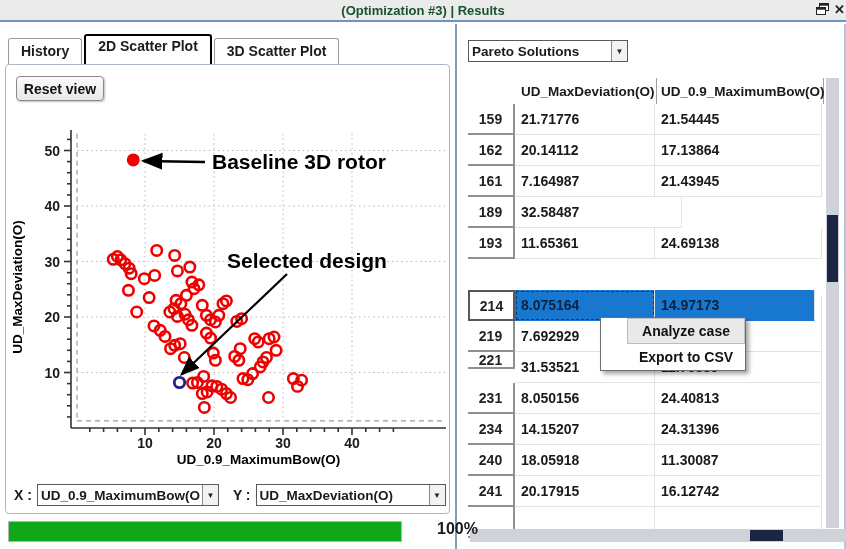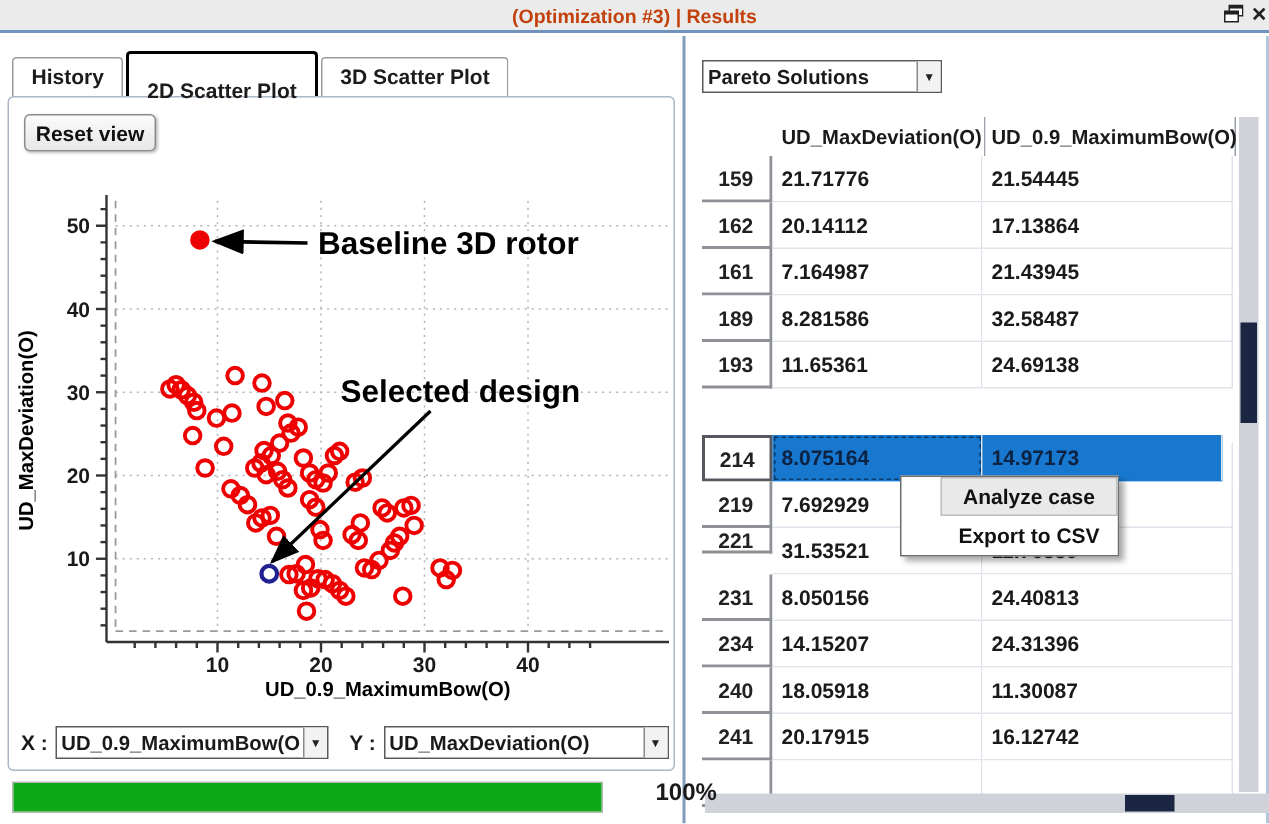--- a/index.html
+++ b/index.html
@@ -8,36 +8,36 @@
     font-family:"Liberation Sans", sans-serif;
     background:#ffffff; position:relative; overflow:hidden;
     font-weight:700; color:#1a1a1a;
   }
   
   .titlebar{
     position:absolute; left:0; top:0; width:846px; height:22px;
     background:#ebebeb; border-bottom:2px solid #6f93bd;
     display:flex; align-items:center; justify-content:center;
   }
-  .title-text{ font-size:13px; color:#c2410c; }
+  .title-text{ font-size:13px; color:#14532d; }
   .win-icons{ position:absolute; right:2px; top:3px; display:flex; gap:5px; align-items:center;}
   .float-ic{ width:13px; height:13px; }
   .close-ic{ font-size:13px; color:#222; width:10px; line-height:13px; }
   
   .divider{ position:absolute; left:455px; top:24px; width:2px; height:525px; background:#7f9db9; }
   .right-edge{ position:absolute; right:0; top:24px; width:2px; height:525px; background:#b6c6da; }
   
   .tabs{ position:absolute; left:8px; top:36px; display:flex; align-items:flex-end; height:28px; z-index:3;}
   .tab{
     border:1px solid #9a9a9a; border-bottom:none; background:#ffffff;
     padding:4px 12px 5px 12px; font-size:14px; color:#1c1c1c;
     border-radius:3px 3px 0 0; margin-right:2px; height:26px;
   }
   .tab.active{
-    border:2px solid #000; border-bottom:none; height:30px; padding-top:16px;
+    border:2px solid #000; border-bottom:none; height:30px; padding-top:2px;
     position:relative; z-index:4; background:#fff;
   }
   .content-box{
     position:absolute; left:5px; top:64px; width:445px; height:450px;
     border:1px solid #aab6c6; border-radius:4px; background:#fff; z-index:1;
   }
   .reset-btn{
     position:absolute; left:16px; top:76px; width:88px; height:25px;
     border:1px solid #8a8a8a; border-radius:4px;
     background:linear-gradient(#fbfbfb,#e7e7e7);
@@ -343,21 +343,20 @@
       <div class="val-cell first" style="width: 140px; height: 31px;">20.14112</div>
       <div class="val-cell" style="width: 167px; height: 31px;">17.13864</div>
     </div>
     <div class="row-cells" style="left: 8px; top: 88px; height: 31px;">
       <div class="idx-cell" style="height: 31px;">161</div>
       <div class="val-cell first" style="width: 140px; height: 31px;">7.164987</div>
       <div class="val-cell" style="width: 167px; height: 31px;">21.43945</div>
     </div>
     <div class="row-cells" style="left: 8px; top: 119px; height: 31px;">
       <div class="idx-cell" style="height: 31px;">189</div>
-      <div class="val-cell first" style="width: 140px; height: 31px;">8.281586</div>
       <div class="val-cell" style="width: 167px; height: 31px;">32.58487</div>
     </div>
     <div class="row-cells" style="left: 8px; top: 150px; height: 31px;">
       <div class="idx-cell" style="height: 31px;">193</div>
       <div class="val-cell first" style="width: 140px; height: 31px;">11.65361</div>
       <div class="val-cell" style="width: 167px; height: 31px;">24.69138</div>
     </div>
     <div class="row-cells" style="left: 8px; top: 181px; height: 31px; margin-top: 36px;">
       <div class="idx-cell" style="height: 31px;">198</div>
       <div class="val-cell first" style="width: 140px; height: 31px;">13.30191</div>

